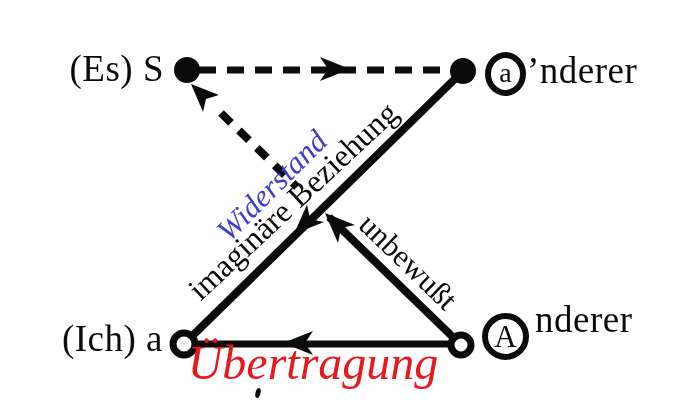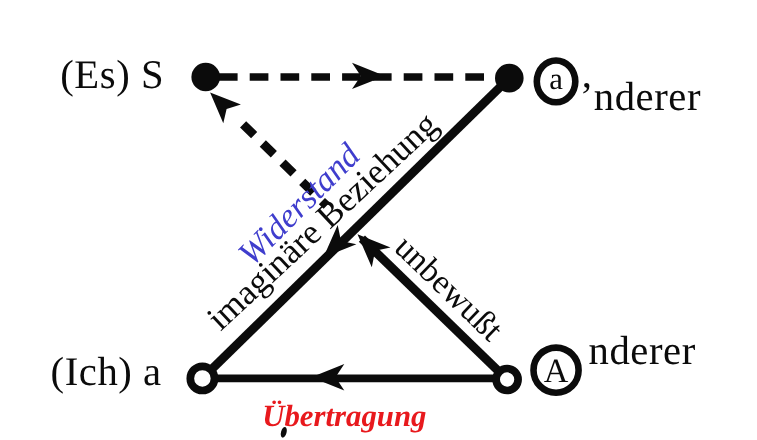--- a/index.html
+++ b/index.html
@@ -5,21 +5,21 @@
   html,body{margin:0;padding:0;background:#ffffff;}
   .stage{
     position:relative;width:688px;height:400px;background:#ffffff;overflow:hidden;
     font-family:"Liberation Serif","DejaVu Serif",serif;color:#0b0b0b;
   }
   .stage svg{position:absolute;left:0;top:0;}
   .lbl{
     position:absolute;white-space:nowrap;line-height:1.1;
     font-size:37px;color:#0b0b0b;letter-spacing:0.5px;
   }
-  .lbl.right{text-align:center;}
+  .lbl.right{text-align:right;}
   .circled{
     position:absolute;border:6px solid #0b0b0b;border-radius:50%;
     display:flex;align-items:center;justify-content:center;
     background:#ffffff;color:#0b0b0b;
   }
   .circled.small-a{left:485px;top:52px;width:29px;height:29px;font-size:28px;padding-bottom:3px;}
   .circled.big-a{left:482px;top:313px;width:35px;height:35px;font-size:31px;}
   .edge-lbl{
     position:absolute;white-space:nowrap;transform-origin:center;
     font-size:31px;color:#0b0b0b;
@@ -30,25 +30,25 @@
   }
   .edge-lbl.imaginaere{
     left:293px;top:201px;transform:translate(-50%,-50%) rotate(-43deg);
     font-size:32px;
   }
   .edge-lbl.unbewusst{
     left:408px;top:262px;transform:translate(-50%,-50%) rotate(44deg);
     font-size:31px;
   }
   .edge-lbl.uebertragung{
-    left:313px;top:379px;transform:translate(-50%,-50%);
-    font-size:28px;font-style:italic;font-weight:bold;
+    left:313px;top:362px;transform:translate(-50%,-50%);
+    font-size:48px;font-style:italic;font-weight:normal;
   }
   .es-s{left:40px;top:49px;width:124px;}
-  .aprime-suffix{left:527px;top:51px;margin-top:18px;}
+  .aprime-suffix{left:527px;top:51px;}
   .ich-a{left:30px;top:319px;width:133px;font-family:Liberation Serif, serif;}
   .biga-suffix{left:535px;top:300px;}
 </style>
 </head>
 <body>
 
 <div class="stage">
 
   <svg width="688" height="400" viewBox="0 0 688 400">
 

